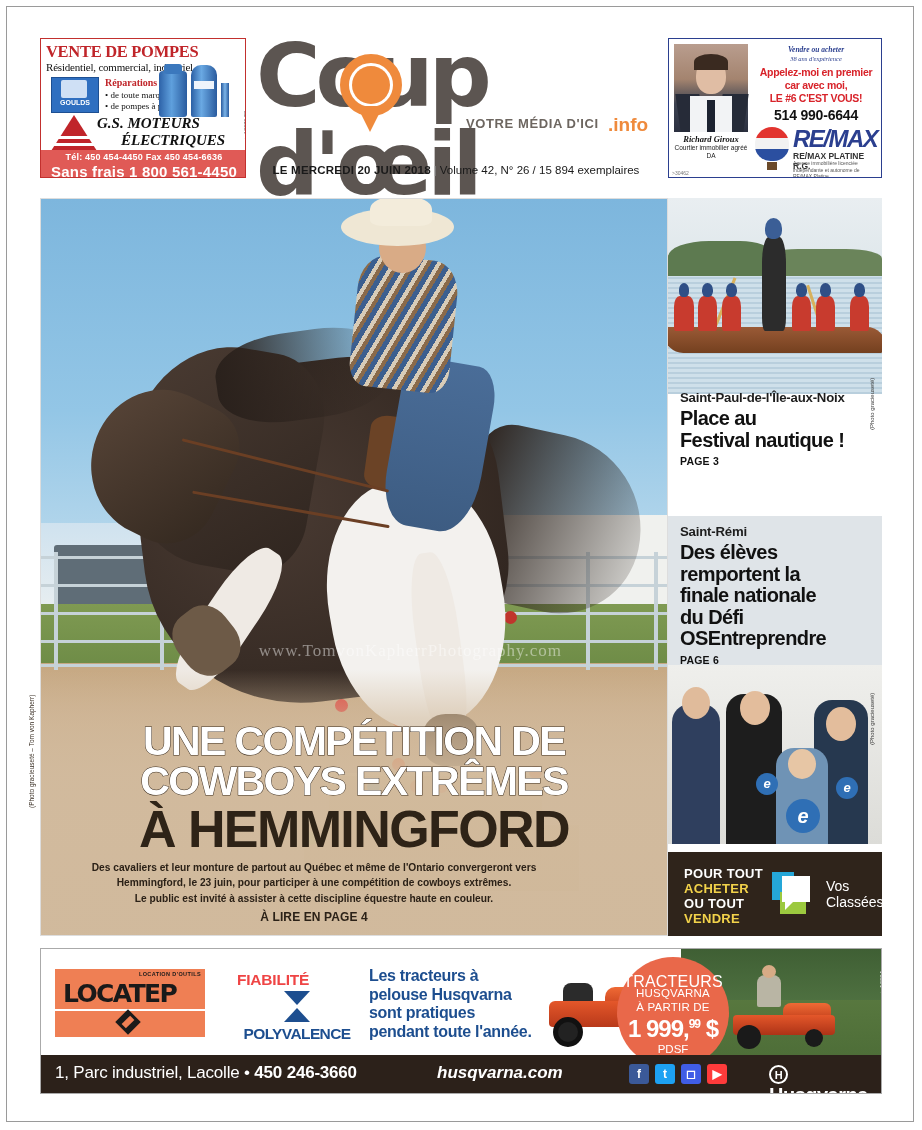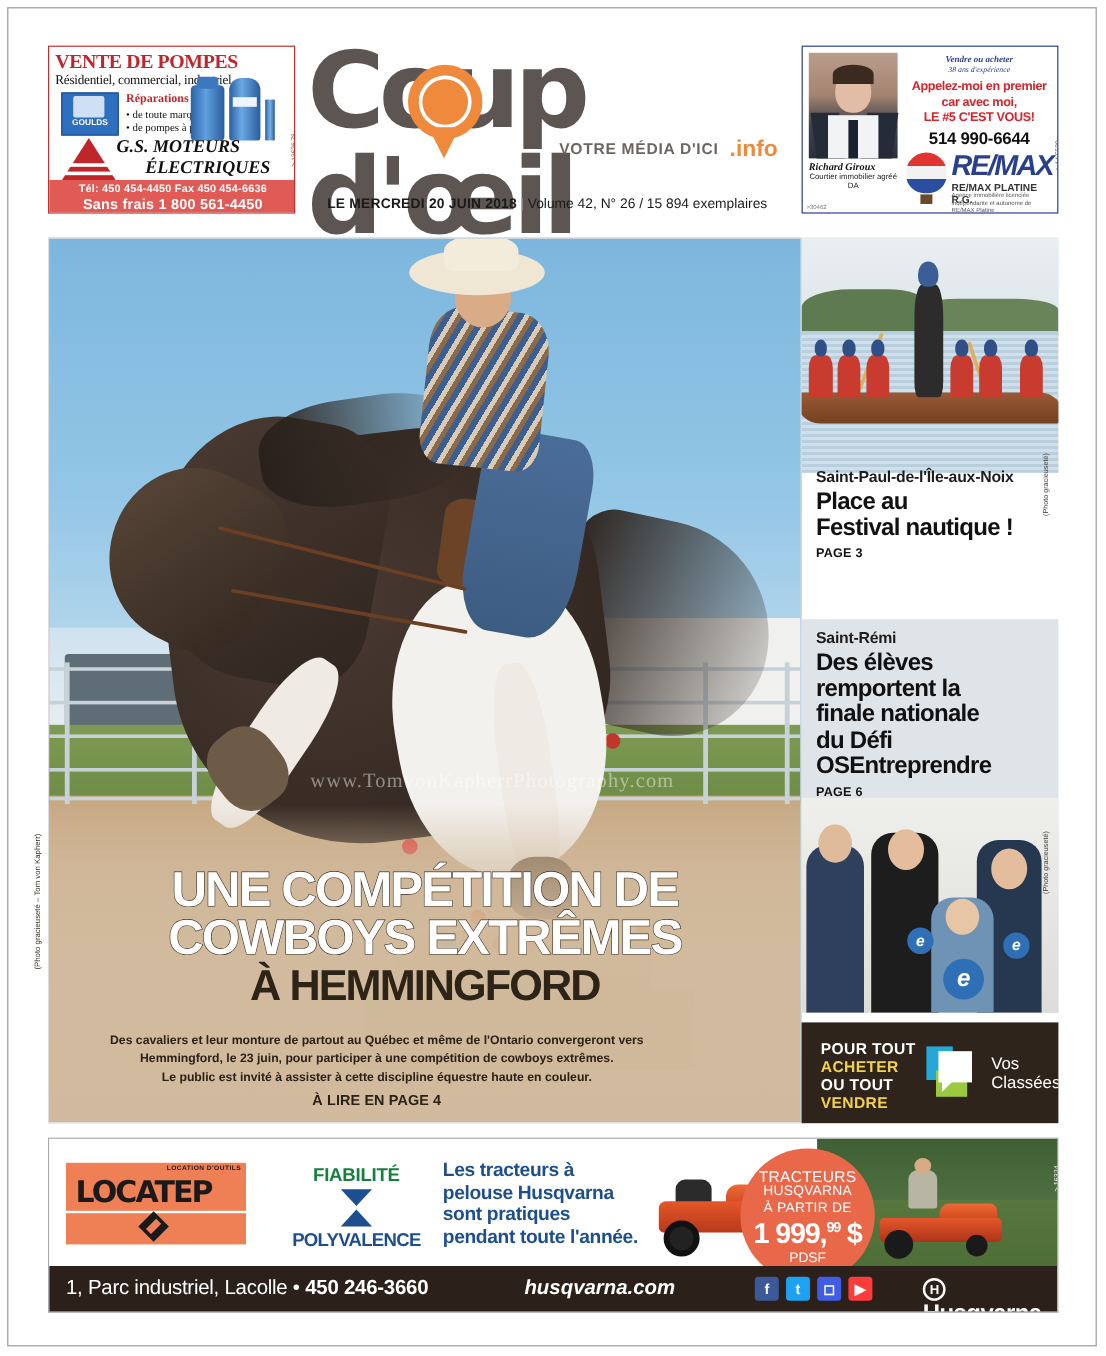--- a/index.html
+++ b/index.html
@@ -25,21 +25,21 @@
   .pump-c{position:absolute;left:180px;top:44px;width:8px;height:34px;background:linear-gradient(90deg,#2a5b9e,#7bb4e8,#2a5b9e);}
   .gs-logo{position:absolute;left:10px;top:76px;width:46px;height:36px;}
   .gs-logo .tri{position:absolute;left:0;top:0;width:0;height:0;border-left:23px solid transparent;border-right:23px solid transparent;border-bottom:36px solid #c0252a;}
   .gs-logo .bar1{position:absolute;left:6px;top:21px;width:34px;height:3px;background:#fff;}
   .gs-logo .bar2{position:absolute;left:3px;top:28px;width:40px;height:3px;background:#fff;}
   .ap-gs1{position:absolute;left:56px;top:76px;font-family:"Liberation Serif",serif;font-weight:bold;font-style:italic;font-size:15px;color:#111;}
   .ap-gs2{position:absolute;left:80px;top:93px;font-family:"Liberation Serif",serif;font-weight:bold;font-style:italic;font-size:15px;color:#111;}
   .ap-addr{position:absolute;left:0;top:113px;width:206px;text-align:center;font-family:"Liberation Serif",serif;font-weight:bold;font-size:10.5px;color:#111;}
   .ap-phonebar{position:absolute;left:0;bottom:0;width:206px;height:27px;background:#e05a56;}
   .ap-p1{position:absolute;left:0;top:2px;width:206px;text-align:center;font-size:9px;font-weight:bold;color:#fff;letter-spacing:0.2px;}
-  .ap-p2{position:absolute;left:0;top:13px;width:206px;text-align:center;font-size:12px;font-weight:bold;color:#fff;letter-spacing:0.2px;}
+  .ap-p2{position:absolute;left:0;top:13px;width:206px;text-align:center;font-size:15px;font-weight:bold;color:#fff;letter-spacing:0.2px;}
   .ap-code{position:absolute;right:2px;top:72px;font-size:5.5px;color:#555;transform:rotate(-90deg);transform-origin:right top;white-space:nowrap;}
 
   
   .masthead{position:absolute;left:256px;top:40px;width:400px;height:120px;}
   .logo-wrap{position:absolute;left:0;top:0;width:400px;height:98px;}
   .logo-text{position:absolute;left:0px;top:-8px;font-family:"DejaVu Sans",sans-serif;font-weight:bold;font-size:88px;color:#5c5551;letter-spacing:-5px;line-height:1;}
   .pin{position:absolute;left:84px;top:14px;width:62px;height:62px;border:9px solid #ef8a3c;border-radius:50%;box-sizing:border-box;background:#fff;}
   .pin-dot{position:absolute;left:96px;top:26px;width:38px;height:38px;background:#ef8a3c;border-radius:50%;}
   .pin-tail{position:absolute;left:101px;top:66px;width:0;height:0;border-left:13px solid transparent;border-right:13px solid transparent;border-top:26px solid #ef8a3c;}
   .tagline{position:absolute;left:210px;top:76px;font-size:13px;font-weight:bold;color:#6d6660;letter-spacing:0.6px;}
@@ -50,21 +50,21 @@
 
   
   .ad-remax{position:absolute;left:668px;top:38px;width:214px;height:140px;border:1px solid #2b3f8f;box-sizing:border-box;background:#fff;overflow:hidden;}
   .rm-photo{position:absolute;left:5px;top:5px;width:74px;height:88px;background:linear-gradient(180deg,#b99d8e 0%,#a4846f 40%,#3d4250 68%,#2b3040 100%);}
   .rm-photo .face{position:absolute;left:22px;top:14px;width:30px;height:36px;border-radius:50% 50% 45% 45%;background:#e0bda4;}
   .rm-photo .hair{position:absolute;left:20px;top:10px;width:34px;height:16px;border-radius:50% 50% 0 0;background:#3a2a20;}
   .rm-photo .shirt{position:absolute;left:16px;top:52px;width:42px;height:36px;background:#f2f3f5;}
   .rm-photo .suitl{position:absolute;left:4px;top:50px;width:24px;height:38px;background:#262b38;transform:skewX(8deg);}
   .rm-photo .suitr{position:absolute;left:46px;top:50px;width:26px;height:38px;background:#262b38;transform:skewX(-8deg);}
   .rm-photo .tie{position:absolute;left:33px;top:56px;width:8px;height:32px;background:#1d2230;}
-  .rm-name{position:absolute;left:5px;top:95px;width:74px;font-family:"Liberation Serif",serif;font-weight:bold;font-style:italic;font-size:8.5px;color:#111;}
+  .rm-name{position:absolute;left:5px;top:95px;width:74px;text-align:center;font-family:"Liberation Serif",serif;font-weight:bold;font-style:italic;font-size:8.5px;color:#111;}
   .rm-role{position:absolute;left:5px;top:105px;width:74px;text-align:center;font-size:6.5px;color:#222;line-height:1.25;}
   .rm-h1{position:absolute;left:84px;top:6px;width:126px;text-align:center;font-family:"Liberation Serif",serif;font-style:italic;font-weight:bold;font-size:7.5px;color:#2b3f8f;}
   .rm-h2{position:absolute;left:84px;top:16px;width:126px;text-align:center;font-family:"Liberation Serif",serif;font-style:italic;font-size:6.5px;color:#2b3f8f;}
   .rm-r1{position:absolute;left:84px;top:27px;width:126px;text-align:center;font-weight:bold;font-size:10.5px;color:#d8232a;letter-spacing:-0.3px;}
   .rm-r2{position:absolute;left:84px;top:40px;width:126px;text-align:center;font-weight:bold;font-size:10.5px;color:#d8232a;letter-spacing:-0.3px;}
   .rm-r3{position:absolute;left:84px;top:53px;width:126px;text-align:center;font-weight:bold;font-size:10.5px;color:#d8232a;letter-spacing:-0.3px;}
   .rm-tel{position:absolute;left:84px;top:68px;width:126px;text-align:center;font-weight:bold;font-size:14px;color:#111;letter-spacing:-0.2px;}
   .balloon{position:absolute;left:86px;top:88px;width:34px;height:44px;}
   .balloon .bb{position:absolute;left:0;top:0;width:34px;height:34px;border-radius:50% 50% 45% 45%;background:linear-gradient(180deg,#e2342f 0%,#e2342f 33%,#f2f2f2 33%,#f2f2f2 66%,#2b4fa0 66%,#2b4fa0 100%);}
   .balloon .bs{position:absolute;left:12px;top:35px;width:10px;height:8px;background:#6b4a2a;}
@@ -102,21 +102,21 @@
   .hat-crown{position:absolute;left:52.5%;top:-0.4%;width:10%;height:4%;background:#f3ecdb;border-radius:44% 44% 20% 20%;}
   .saddle{position:absolute;left:52%;top:30%;width:16%;height:10%;background:#6b4326;border-radius:18%;transform:rotate(8deg);}
   .rein{position:absolute;background:#6b3f24;height:2.5px;border-radius:2px;}
   .wm{position:absolute;left:26%;top:60%;width:66%;text-align:center;font-size:17px;color:rgba(255,255,255,0.45);letter-spacing:1px;font-family:"Liberation Serif",serif;}
 
   .hl-overlay{position:absolute;left:0;bottom:0;width:100%;height:36%;background:linear-gradient(180deg,rgba(208,185,155,0) 0%,rgba(208,185,155,0.55) 18%,rgba(209,186,157,0.92) 40%,rgba(209,186,157,0.97) 100%);}
   .kicker{position:absolute;left:0;top:694px;width:628px;text-align:center;font-size:18px;font-weight:bold;color:#2a2018;letter-spacing:-0.2px;}
   .hl1,.hl2{position:absolute;left:0;width:628px;text-align:center;font-weight:bold;font-size:41px;line-height:0.96;color:#ffffff;letter-spacing:-1.6px;-webkit-text-stroke:1px #3a2c1e;paint-order:stroke fill;}
   .hl1{top:722px;}
   .hl2{top:762px;}
-  .hl3{position:absolute;left:0;top:803px;width:628px;text-align:center;font-weight:bold;font-size:36px;line-height:1;color:#2e2317;letter-spacing:-1.6px;}
+  .hl3{position:absolute;left:0;top:803px;width:628px;text-align:center;font-weight:bold;font-size:52px;line-height:1;color:#2e2317;letter-spacing:-1.6px;}
   .deck{position:absolute;left:60px;top:860px;width:508px;text-align:center;font-size:10.2px;font-weight:bold;color:#2b2117;line-height:1.5;}
   .deck .lire{display:block;font-size:12px;letter-spacing:0.1px;margin-top:2px;}
   .credit-left{position:absolute;left:28px;top:808px;transform:rotate(-90deg);transform-origin:left top;font-size:6.5px;color:#3a2f24;white-space:nowrap;}
 
   
   .rc-photo1{position:absolute;left:668px;top:198px;width:214px;height:196px;overflow:hidden;background:#cfdce6;}
   .water{position:absolute;left:0;top:40%;width:100%;height:60%;background:repeating-linear-gradient(0deg,#b9cfdd 0px,#b9cfdd 2px,#cfe0ea 2px,#cfe0ea 5px);}
   .skyline{position:absolute;left:0;top:0;width:100%;height:42%;background:linear-gradient(180deg,#e9eef1,#dde6ea);}
   .treesr{position:absolute;left:0;top:22%;width:48%;height:20%;background:#5d7a50;border-radius:40% 30% 0 0;}
   .treesr2{position:absolute;left:44%;top:26%;width:56%;height:16%;background:#6a845a;border-radius:30% 30% 0 0;}
@@ -157,21 +157,21 @@
 
   
   .ad-bottom{position:absolute;left:40px;top:948px;width:842px;height:146px;border:1px solid #aaa;box-sizing:border-box;background:#fff;overflow:hidden;}
   .hb-white{position:absolute;left:0;top:0;width:100%;height:106px;background:#fff;}
   .locatep{position:absolute;left:14px;top:20px;width:150px;height:66px;background:#ef7f54;}
   .loc-top{position:absolute;right:4px;top:2px;font-size:5.5px;font-weight:bold;color:#1a1a1a;letter-spacing:0.4px;}
   .loc-word{position:absolute;left:8px;top:10px;font-size:25px;font-weight:bold;color:#1a1a1a;letter-spacing:-1.6px;font-family:"DejaVu Sans",sans-serif;}
   .loc-band{position:absolute;left:0;top:40px;width:150px;height:26px;background:#ef7f54;border-top:2px solid #fff;}
   .loc-dia{position:absolute;left:64px;top:44px;width:18px;height:18px;background:#1a1a1a;transform:rotate(45deg);}
   .loc-dia:after{content:"";position:absolute;left:6px;top:3px;width:6px;height:12px;background:#ef7f54;}
-  .fb1{position:absolute;left:196px;top:22px;width:120px;text-align:center;font-size:15.5px;font-weight:bold;color:#15803d;letter-spacing:-0.2px;}
+  .fb1{position:absolute;left:196px;top:22px;width:120px;font-size:15.5px;font-weight:bold;color:#ef4444;letter-spacing:-0.2px;}
   .fb2{position:absolute;left:196px;top:76px;width:120px;text-align:center;font-size:15.5px;font-weight:bold;color:#1d4e8f;letter-spacing:-0.6px;}
   .arrows{position:absolute;left:243px;top:42px;width:26px;height:32px;}
   .arrows .ad1{position:absolute;left:0;top:0;width:0;height:0;border-left:13px solid transparent;border-right:13px solid transparent;border-top:14px solid #1d4e8f;}
   .arrows .ad2{position:absolute;left:0;top:17px;width:0;height:0;border-left:13px solid transparent;border-right:13px solid transparent;border-bottom:14px solid #1d4e8f;}
   .hb-copy{position:absolute;left:328px;top:18px;width:180px;font-size:16px;font-weight:bold;color:#1d4e8f;line-height:1.16;letter-spacing:-0.3px;}
   .mower1{position:absolute;left:508px;top:26px;width:120px;height:64px;}
   .m-deck{position:absolute;left:0;top:26px;width:118px;height:26px;background:linear-gradient(180deg,#e4572a,#b8391a);border-radius:6px 10px 4px 4px;}
   .m-hood{position:absolute;left:56px;top:12px;width:56px;height:22px;background:linear-gradient(180deg,#ef6a35,#c53f1c);border-radius:10px 8px 2px 2px;}
   .m-seat{position:absolute;left:14px;top:8px;width:30px;height:22px;background:#2b2b2b;border-radius:8px 8px 2px 2px;}
   .m-wh1{position:absolute;left:4px;top:42px;width:30px;height:30px;border-radius:50%;background:#222;border:5px solid #111;box-sizing:border-box;}
@@ -179,21 +179,21 @@
   .photo-right{position:absolute;left:640px;top:0;width:202px;height:106px;background:linear-gradient(180deg,#6f8f55 0%,#58783f 45%,#4e6e38 100%);}
   .pr-tree{position:absolute;left:0;top:0;width:100%;height:48%;background:linear-gradient(180deg,#3f5f34,#4e7040);}
   .mower2{position:absolute;left:52px;top:46px;width:104px;height:50px;}
   .m2-deck{position:absolute;left:0;top:20px;width:102px;height:20px;background:linear-gradient(180deg,#e4572a,#ad3317);border-radius:4px;}
   .m2-hood{position:absolute;left:50px;top:8px;width:48px;height:18px;background:linear-gradient(180deg,#ef6a35,#c03d1a);border-radius:8px 6px 2px 2px;}
   .m2-w1{position:absolute;left:4px;top:30px;width:24px;height:24px;border-radius:50%;background:#1a1a1a;}
   .m2-w2{position:absolute;left:72px;top:34px;width:18px;height:18px;border-radius:50%;background:#1a1a1a;}
   .m2-man{position:absolute;left:24px;top:-20px;width:24px;height:32px;background:#b9b5a4;border-radius:8px 8px 2px 2px;}
   .m2-man .h{position:absolute;left:5px;top:-10px;width:14px;height:13px;background:#d7ab86;border-radius:50%;}
   .pricecircle{position:absolute;left:576px;top:8px;width:112px;height:112px;border-radius:50%;background:#e9684a;color:#fff;text-align:center;}
-  .pc1{position:absolute;left:0;top:16px;width:112px;font-size:13px;letter-spacing:0.2px;}
+  .pc1{position:absolute;left:0;top:16px;width:112px;font-size:16px;letter-spacing:0.2px;}
   .pc2{position:absolute;left:0;top:30px;width:112px;font-size:11.5px;letter-spacing:0.2px;}
   .pc3{position:absolute;left:0;top:44px;width:112px;font-size:11.5px;letter-spacing:0.2px;}
   .pc4{position:absolute;left:0;top:58px;width:112px;font-size:24px;font-weight:bold;letter-spacing:-1px;}
   .pc4 sup{font-size:12px;font-weight:bold;}
   .pc5{position:absolute;left:0;top:86px;width:112px;font-size:11.5px;}
   .hb-dark{position:absolute;left:0;top:106px;width:100%;height:40px;background:#2c211a;}
   .hb-addr{position:absolute;left:14px;top:114px;font-size:17px;color:#fff;letter-spacing:-0.2px;}
   .hb-addr b{font-weight:bold;}
   .hb-url{position:absolute;left:396px;top:114px;font-size:17px;font-weight:bold;font-style:italic;color:#fff;text-align:right;}
   .soc{position:absolute;top:115px;width:20px;height:20px;border-radius:3px;color:#fff;font-size:12px;font-weight:bold;text-align:center;line-height:20px;}
@@ -259,21 +259,21 @@
         <div class="hair"></div>
     </div>
     <div class="rm-name">Richard Giroux</div>
     <div class="rm-role">Courtier
 immobilier
 agréé DA</div>
     <div class="rm-h1">Vendre ou acheter</div>
     <div class="rm-h2">38 ans d'expérience</div>
     <div class="rm-r1">Appelez-moi en premier</div>
     <div class="rm-r2">car avec moi,</div>
-    <div class="rm-r3">LE #5 C'EST VOUS!</div>
+    <div class="rm-r3">LE #6 C'EST VOUS!</div>
     <div class="rm-tel">514 990-6644</div>
     <div class="balloon">
         <div class="bb"></div>
         <div class="bs"></div>
       </div>
     <div class="rm-logo">RE/MAX</div>
     <div class="rm-plat">RE/MAX PLATINE R.G.</div>
     <div class="rm-fine">Agence immobilière licenciée
 indépendante et autonome de RE/MAX Platine</div>
     <div class="rm-code">&gt; 14.5520</div>

